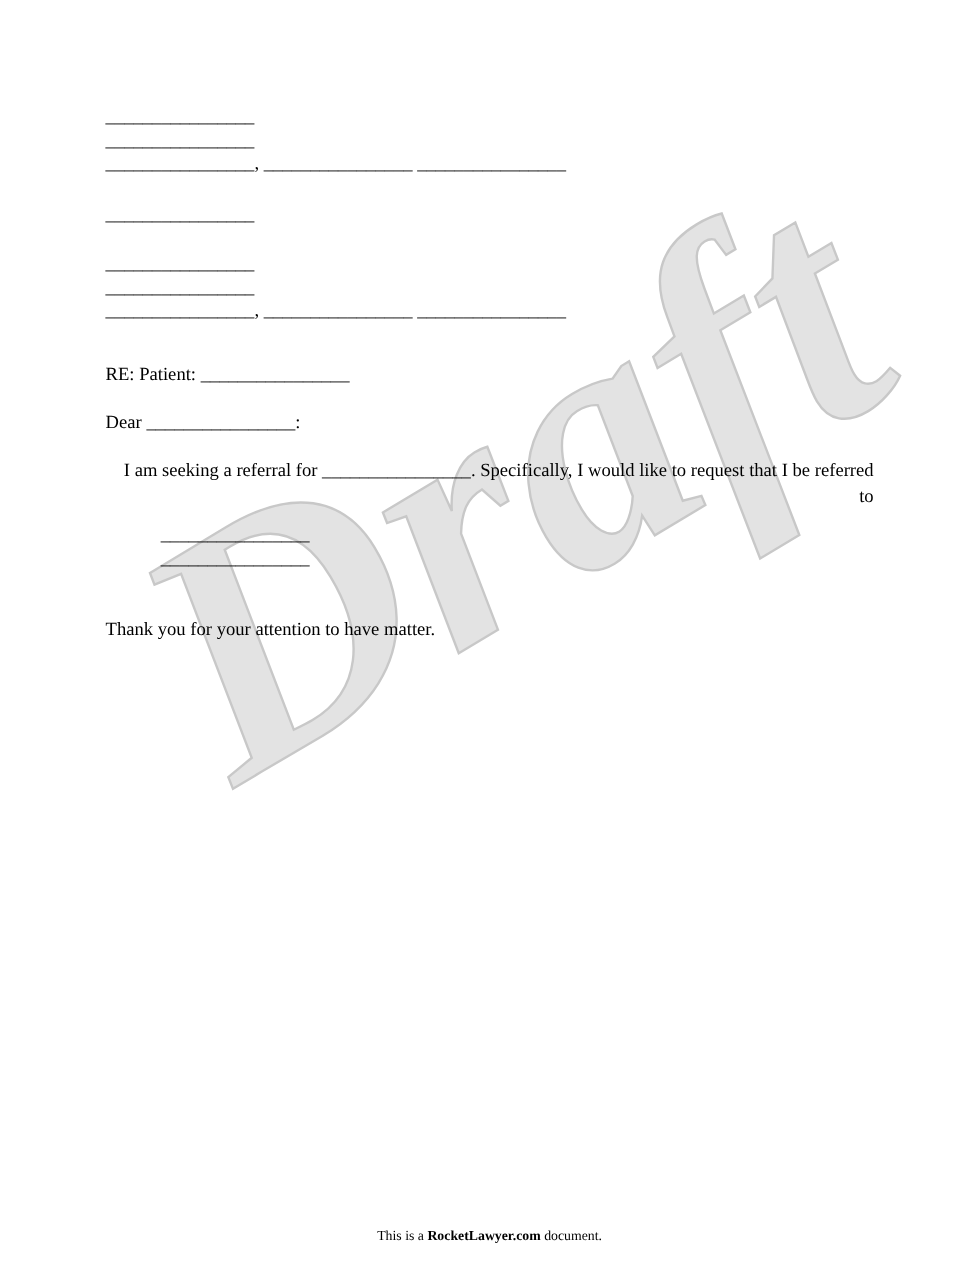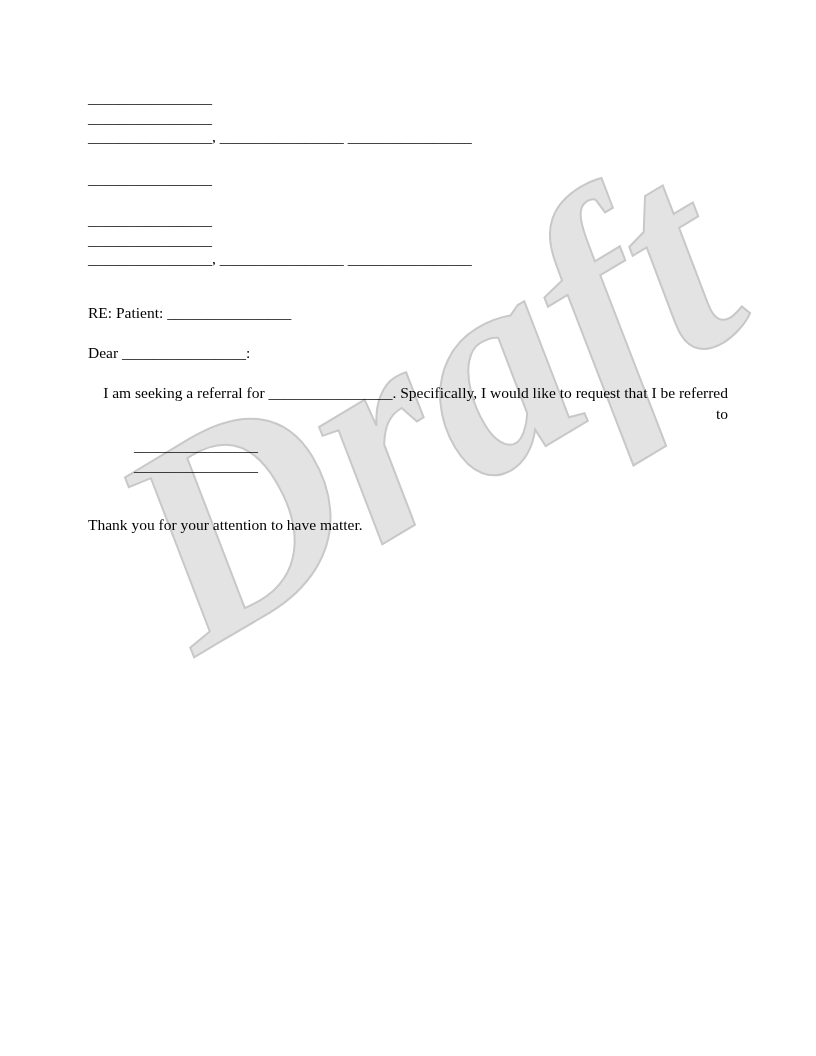--- a/index.html
+++ b/index.html
@@ -135,14 +135,17 @@
     </div>
 
     <div class="spacer-md"></div>
 
 
     <p class="para">Thank you for your attention to have matter.</p>
 
 
   </div>
 
+  <div class="footer">
+    <span>This is a </span><b>RocketLawyer.com</b><span> document.</span>
+  </div>
 
 </div>
 
 </body></html>

